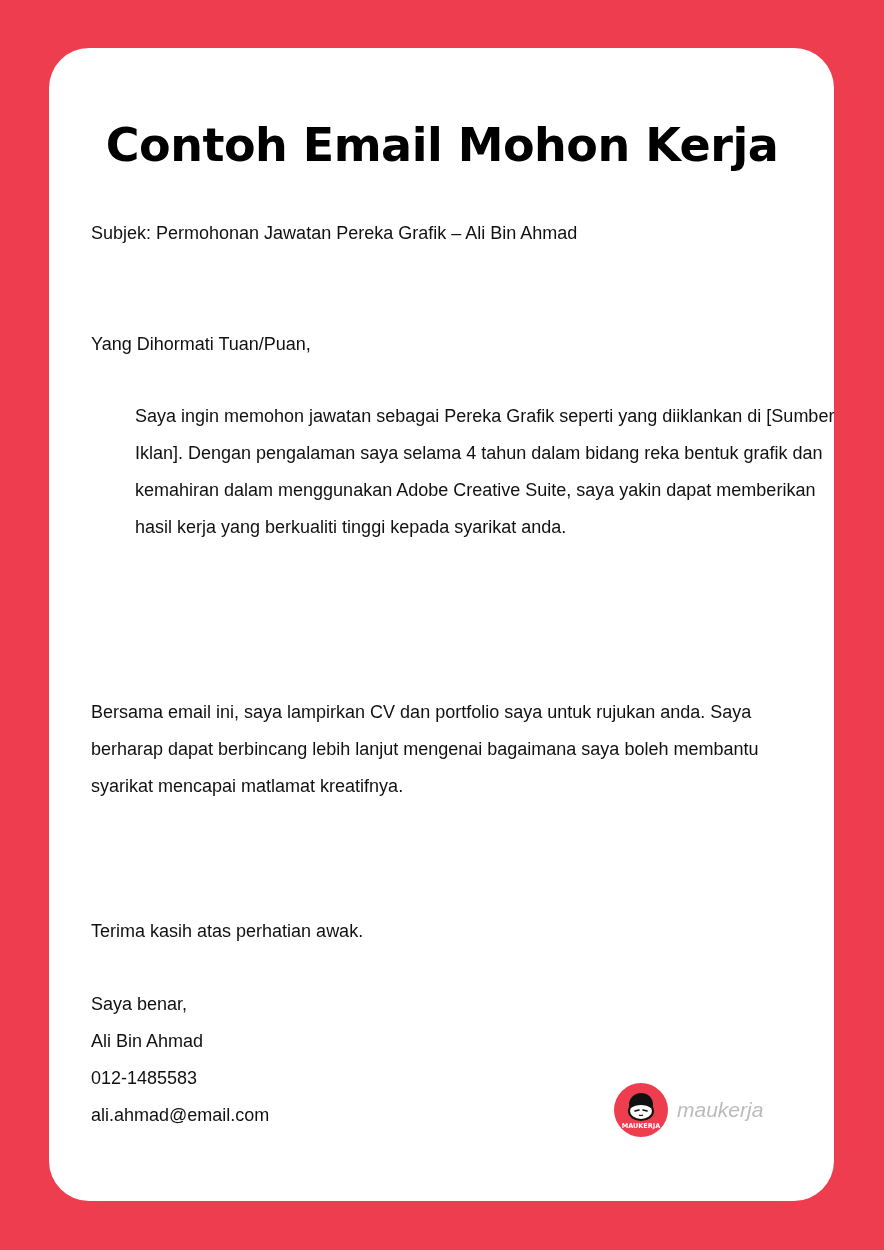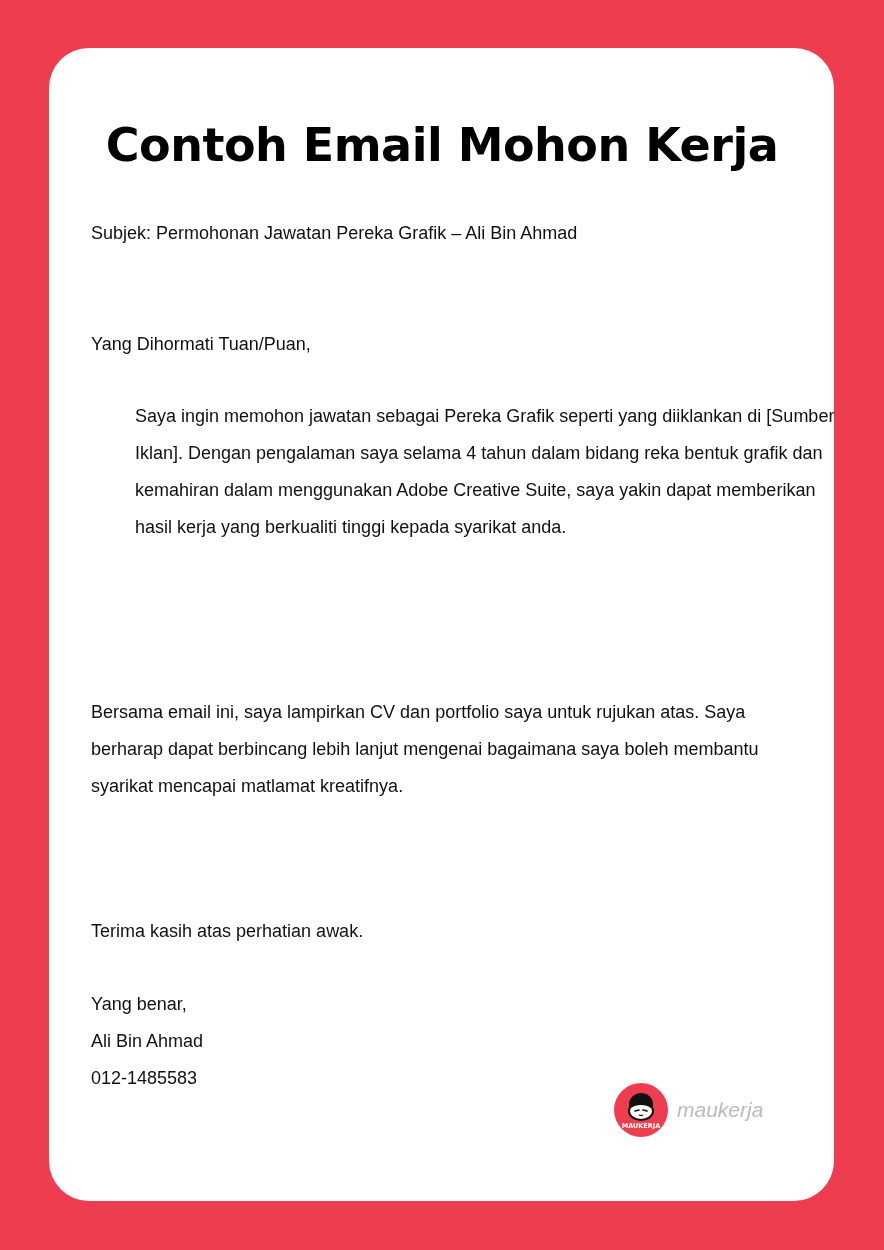--- a/index.html
+++ b/index.html
@@ -66,27 +66,28 @@
 </head>
 <body>
 
 <div class="card"></div>
 
 <h1 class="title">Contoh Email Mohon Kerja</h1>
 
 <p class="body-text subject">Subjek: Permohonan Jawatan Pereka Grafik – Ali Bin Ahmad</p>
 <p class="body-text greeting">Yang Dihormati Tuan/Puan,</p>
 <p class="body-text para1">Saya ingin memohon jawatan sebagai Pereka Grafik seperti yang diiklankan di [Sumber Iklan]. Dengan pengalaman saya selama 4 tahun dalam bidang reka bentuk grafik dan kemahiran dalam menggunakan Adobe Creative Suite, saya yakin dapat memberikan hasil kerja yang berkualiti tinggi kepada syarikat anda.</p>
-<p class="body-text para2">Bersama email ini, saya lampirkan CV dan portfolio saya untuk rujukan atas. Saya berharap dapat berbincang lebih lanjut mengenai bagaimana saya boleh membantu syarikat mencapai matlamat kreatifnya.</p>
+<p class="body-text para2">Bersama email ini, saya lampirkan CV dan portfolio saya untuk rujukan anda. Saya berharap dapat berbincang lebih lanjut mengenai bagaimana saya boleh membantu syarikat mencapai matlamat kreatifnya.</p>
 <p class="body-text thanks">Terima kasih atas perhatian awak.</p>
 
 <div class="body-text signoff">
-  <div>Yang benar,</div>
+  <div>Saya benar,</div>
   <div>Ali Bin Ahmad</div>
   <div>012-1485583</div>
+  <div>ali.ahmad@email.com</div>
 </div>
 
 <div class="logo">
   <div class="logo-badge">
     <svg width="54" height="54" viewBox="0 0 54 54">
 
       <path d="M15 24 C14 14, 22 10, 27 10 C33 10, 40 14, 39 24 C38 22, 34 20, 30 20 C26 20, 20 22, 15 24 Z" fill="#111"></path>
 
       <ellipse cx="27" cy="28" rx="12" ry="9" fill="#fff" stroke="#111" stroke-width="2"></ellipse>
       <path d="M18 21 C22 18, 32 18, 37 22 L37 25 C32 21, 22 21, 17 25 Z" fill="#111"></path>

